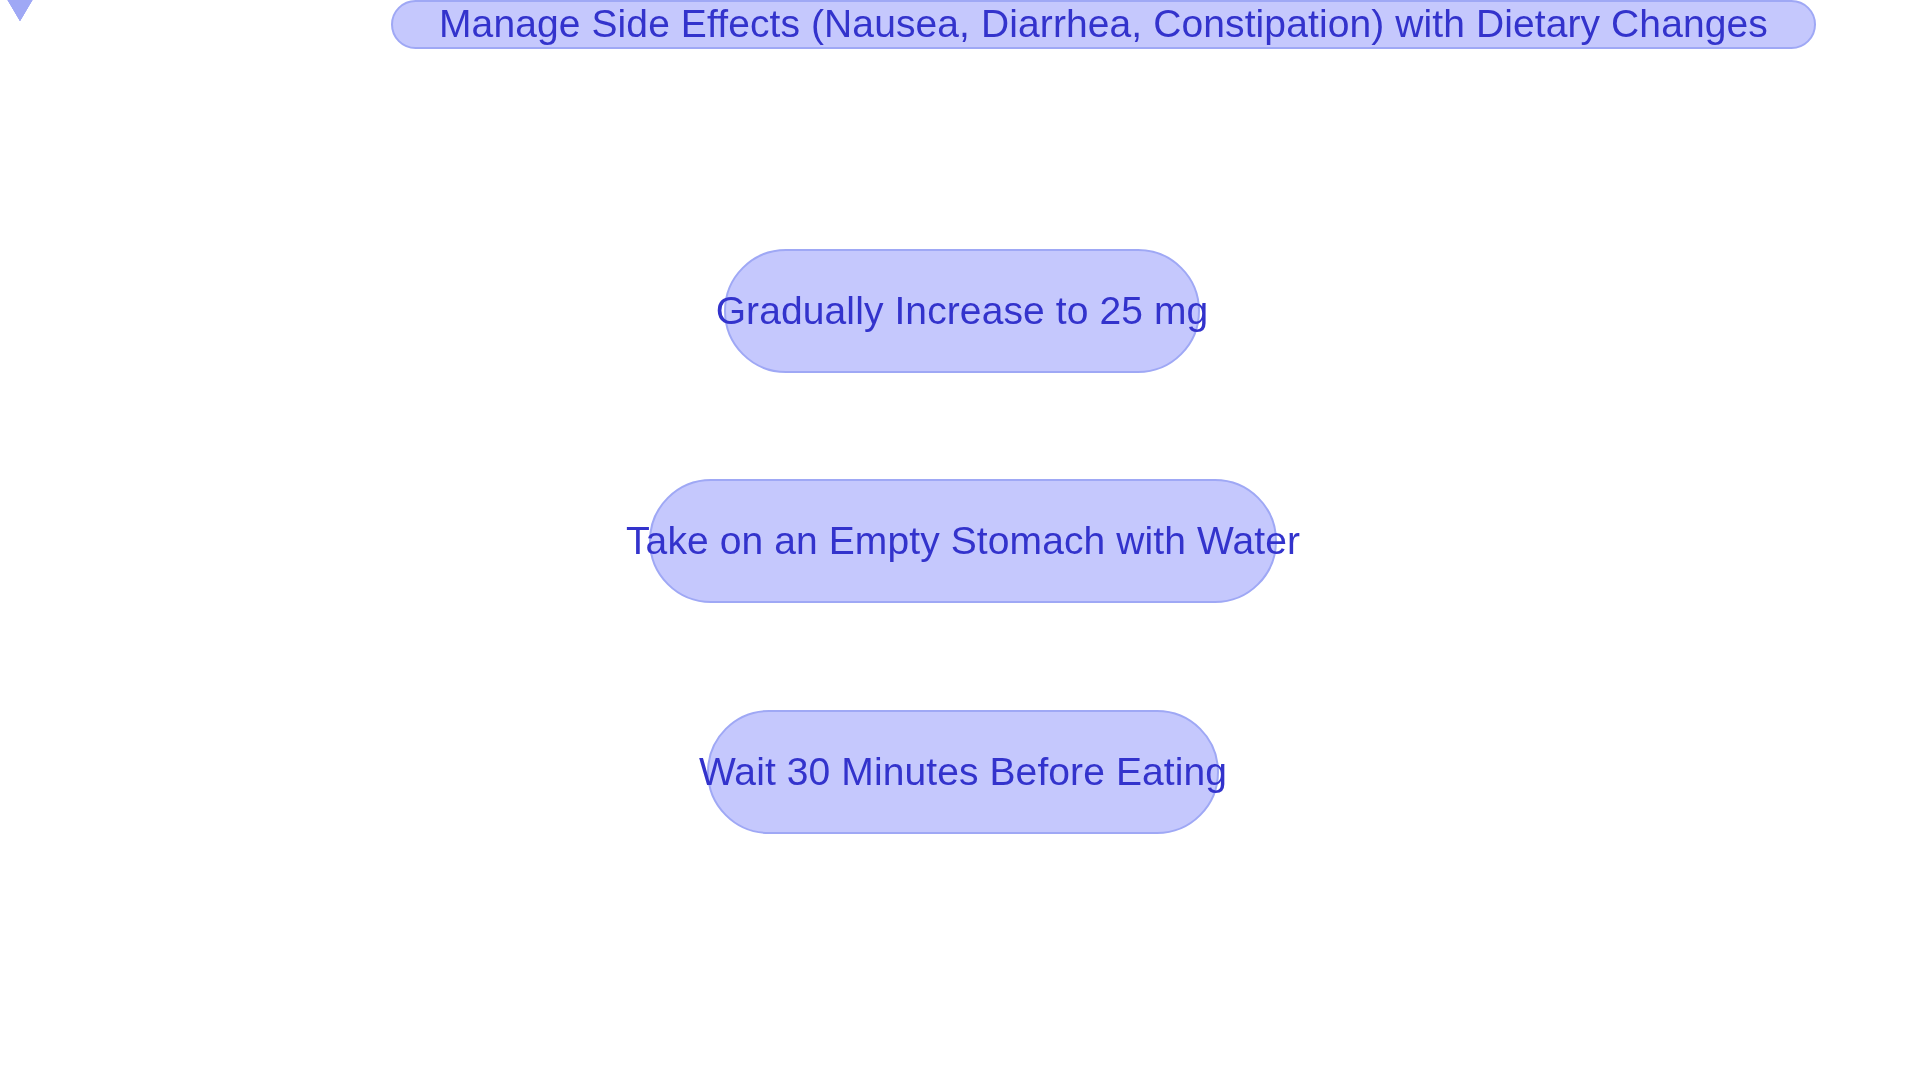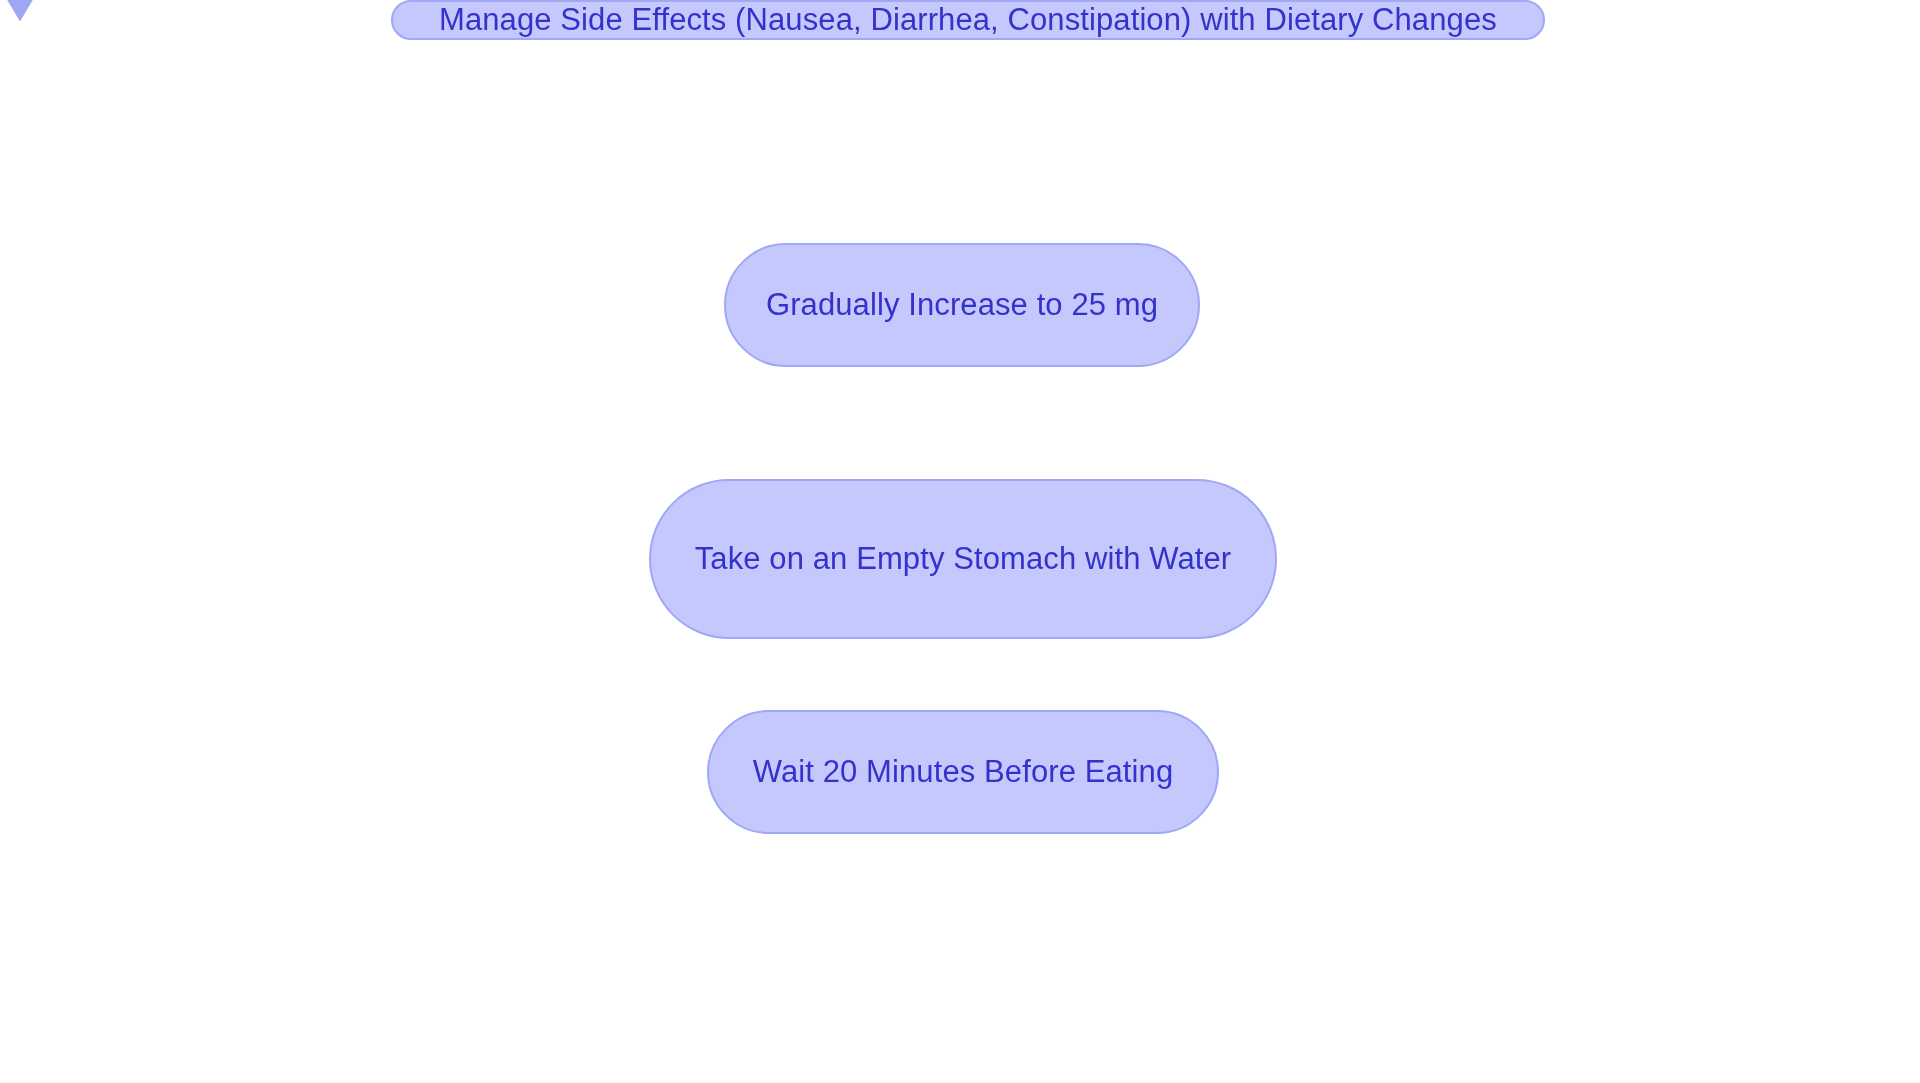--- a/index.html
+++ b/index.html
@@ -21,21 +21,21 @@
   .node {
     box-sizing: border-box;
     background: #c5c8fd;
     border: 2px solid #9fa8f5;
     border-radius: 9999px;
     display: flex;
     align-items: center;
     justify-content: center;
     text-align: center;
     color: #3333cc;
-    font-size: 31px;
+    font-size: 39px;
     font-weight: 400;
     letter-spacing: 0.1px;
     line-height: 1.15;
     white-space: nowrap;
     padding: 0 46px;
     position: absolute;
   }
   .connector {
     position: absolute;
     width: 40px;
@@ -53,22 +53,22 @@
     width: 0;
     height: 0;
     border-left: 13px solid transparent;
     border-right: 13px solid transparent;
     border-top: 22px solid #9fa8f5;
     margin-top: -1px;
   }
 
   
   #node-0 { left: 690px;  top: 8px;    width: 546px; height: 128px; }
-  #node-1 { left: 724px;  top: 243px;  width: 476px; height: 124px; }
-  #node-2 { left: 649px;  top: 479px;  width: 628px; height: 160px; }
+  #node-1 { left: 724px;  top: 249px;  width: 476px; height: 124px; }
+  #node-2 { left: 649px;  top: 479px;  width: 628px; height: 124px; }
   #node-3 { left: 707px;  top: 710px;  width: 512px; height: 124px; }
   #node-4 { left: 391px;  top": 0; }
   #node-4 { left: 391px;  top: 940px;  width: 1160px; height: 126px; }
 
   #conn-0 { left: 943px; top: 136px; height: 113px; }
   #conn-1 { left: 943px; top: 373px; height: 106px; }
   #conn-2 { left: 943px; top: 603px; height: 107px; }
   #conn-3 { left: 943px; top: 834px; height: 106px; }
 </style>
 </head>
@@ -94,21 +94,21 @@
   <div class="node" id="node-2">
     <span>Take on an Empty Stomach with Water</span>
   </div>
 
   <div class="connector" id="conn-2">
     <div class="stem"></div>
     <div class="head"></div>
   </div>
 
   <div class="node" id="node-3">
-    <span>Wait 20 Minutes Before Eating</span>
+    <span>Wait 30 Minutes Before Eating</span>
   </div>
 
   <div class="connector" id="conn-3">
     <div class="stem"></div>
     <div class="head"></div>
   </div>
 
   <div class="node" id="node-4">
     <span>Manage Side Effects (Nausea, Diarrhea, Constipation) with Dietary Changes</span>
   </div>

